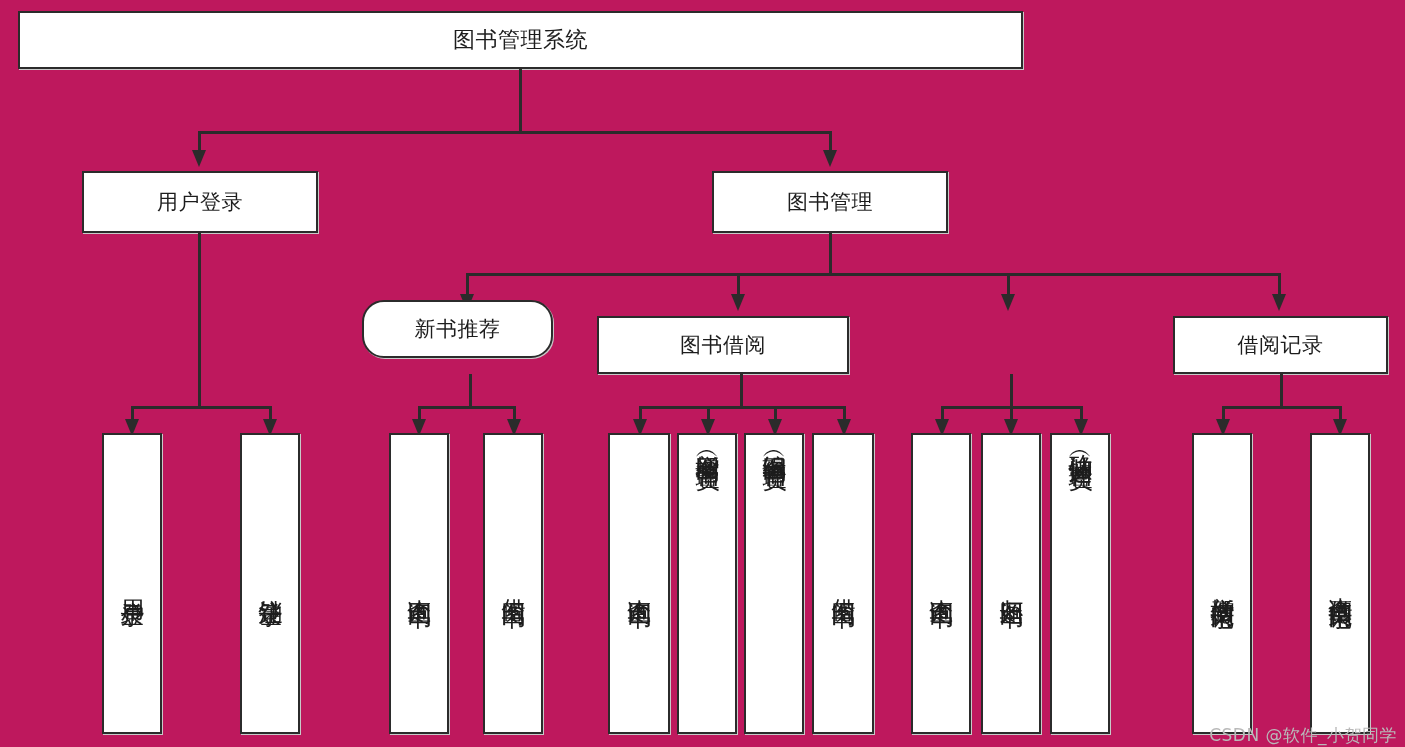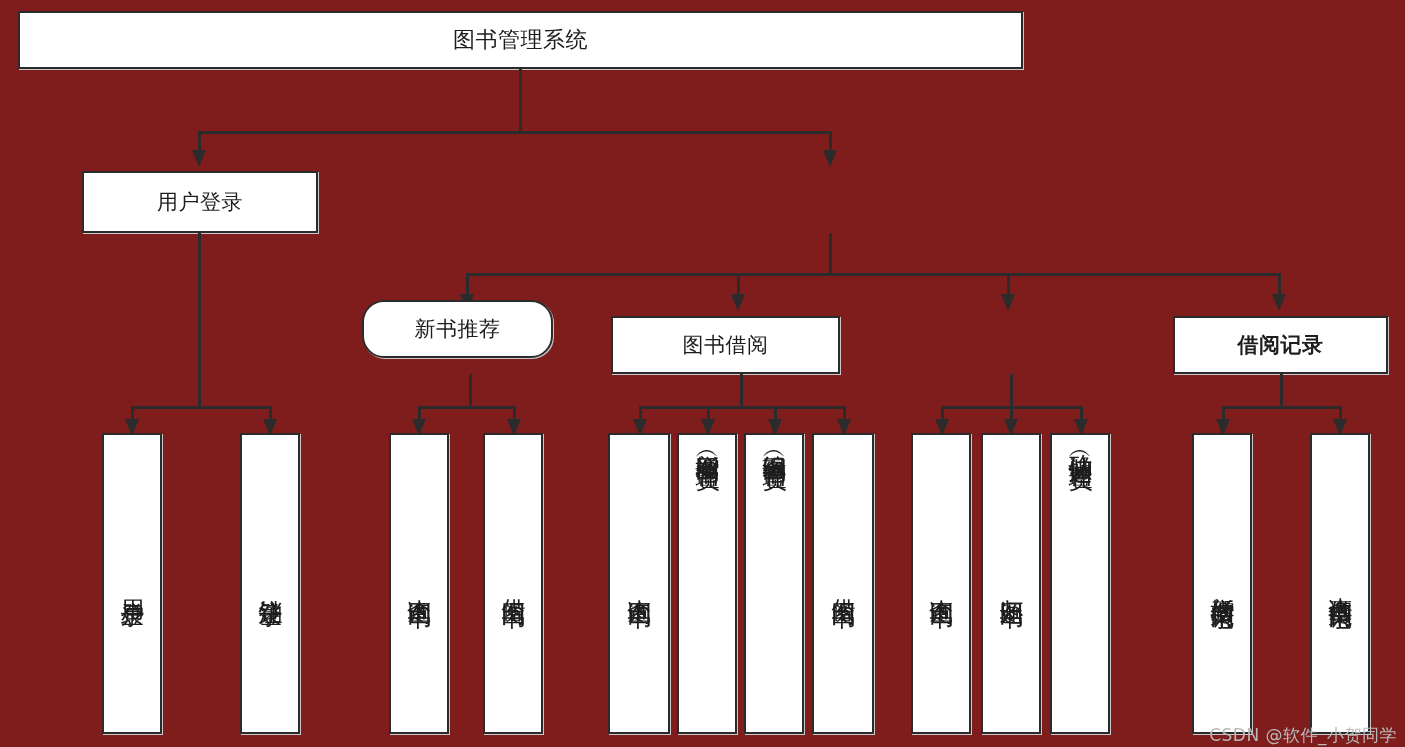--- a/index.html
+++ b/index.html
@@ -5,21 +5,21 @@
 <style>
   html,body{margin:0;padding:0;background:#ffffff;}
   body{
     font-family:"DejaVu Sans","Liberation Sans",sans-serif;
     -webkit-font-smoothing:antialiased;
   }
   #canvas{
     position:relative;
     width:1405px;
     height:747px;
-    background:#7f1d1d;
+    background:#be185d;
     overflow:hidden;
   }
   
   .node{
     position:absolute;
     box-sizing:border-box;
     background:#ffffff;
     border:2.5px solid #2b2b2b;
     box-shadow:1px 1px 0 #c9c9c9;
     display:flex;
@@ -96,20 +96,23 @@
   <div class="ln h" style="left:198px;top:131px;width:633px;"></div>
   <div class="ln v" style="left:198px;top:131px;height:20px;"></div>
   <div class="arrow" style="left:192px;top:150px;"></div>
   <div class="ln v" style="left:829px;top:131px;height:20px;"></div>
   <div class="arrow" style="left:823px;top:150px;"></div>
 
   <div class="node h" style="left:82px;top:171px;width:236px;height:62px;">
     <span class="label">用户登录</span>
   </div>
 
+  <div class="node h" style="left:712px;top:171px;width:236px;height:62px;">
+    <span class="label">图书管理</span>
+  </div>
 
   <div class="ln v" style="left:198px;top:233px;height:173px;"></div>
   <div class="ln h" style="left:131px;top:406px;width:138px;"></div>
   <div class="ln v" style="left:131px;top:406px;height:14px;"></div>
   <div class="arrow" style="left:125px;top:419px;"></div>
   <div class="ln v" style="left:269px;top:406px;height:14px;"></div>
   <div class="arrow" style="left:263px;top:419px;"></div>
 
   <div class="ln v" style="left:829px;top:233px;height:40px;"></div>
   <div class="ln h" style="left:466px;top:273px;width:815px;"></div>
@@ -118,24 +121,24 @@
   <div class="ln v" style="left:737px;top:273px;height:22px;"></div>
   <div class="arrow" style="left:731px;top:294px;"></div>
   <div class="ln v" style="left:1007px;top:273px;height:22px;"></div>
   <div class="arrow" style="left:1001px;top:294px;"></div>
   <div class="ln v" style="left:1278px;top:273px;height:22px;"></div>
   <div class="arrow" style="left:1272px;top:294px;"></div>
 
   <div class="node h" style="left:362px;top:300px;width:191px;height:58px;border-radius:22px;">
     <span class="label">新书推荐</span>
   </div>
-  <div class="node h" style="left:611px;top:316px;width:229px;height:58px;">
+  <div class="node h" style="left:597px;top:316px;width:252px;height:58px;">
     <span class="label">图书借阅</span>
   </div>
-  <div class="node h" style="left:1173px;top:316px;width:215px;height:58px;font-weight:bold;">
+  <div class="node h" style="left:1173px;top:316px;width:215px;height:58px;">
     <span class="label">借阅记录</span>
   </div>
 
   <div class="ln v" style="left:469px;top:374px;height:32px;"></div>
   <div class="ln h" style="left:418px;top:406px;width:95px;"></div>
   <div class="ln v" style="left:418px;top:406px;height:14px;"></div>
   <div class="arrow" style="left:412px;top:419px;"></div>
   <div class="ln v" style="left:513px;top:406px;height:14px;"></div>
   <div class="arrow" style="left:507px;top:419px;"></div>
 

